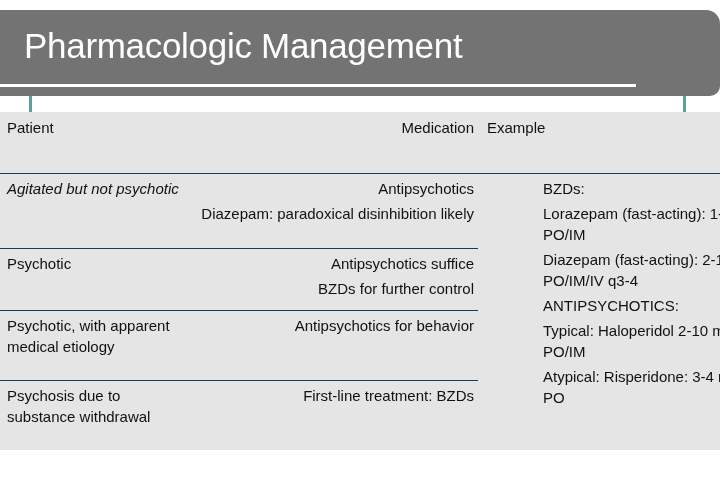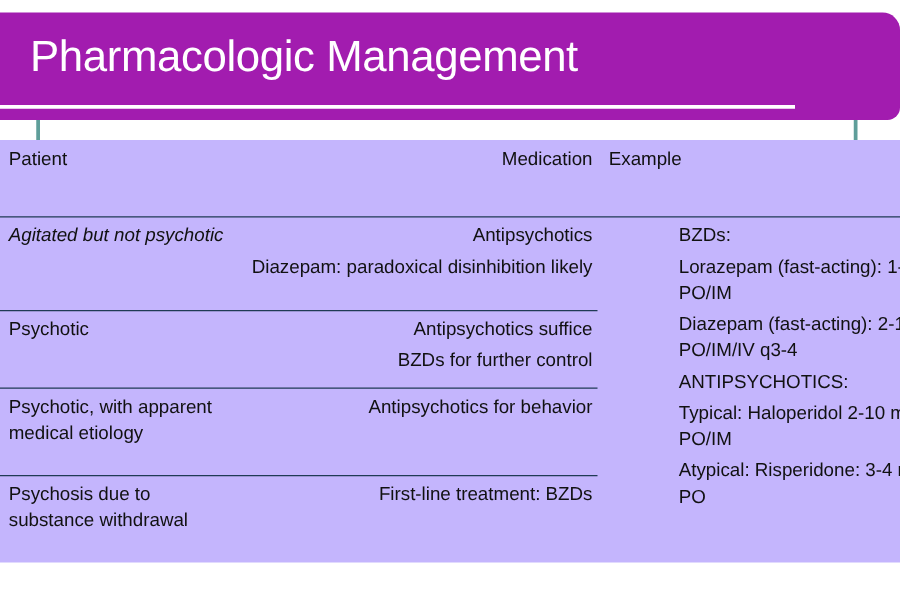--- a/index.html
+++ b/index.html
@@ -1,25 +1,25 @@
 <!DOCTYPE html>
 <html><head>
 <meta charset="utf-8">
 <style>
   html, body { margin:0; padding:0; }
   body { width:720px; height:480px; background:#ffffff; position:relative; overflow:hidden;
          font-family:"Liberation Sans", sans-serif; color:#111; }
-  .title-bar { position:absolute; left:0; top:10px; width:720px; height:86px; background:#a21caf;
+  .title-bar { position:absolute; left:0; top:10px; width:720px; height:86px; background:#737373;
                border-top-right-radius:14px; border-bottom-right-radius:10px; }
   .title-text { position:absolute; left:24px; top:16px; font-size:35px; color:#ffffff; letter-spacing:-0.3px; }
   .title-underline { position:absolute; left:0; top:74px; width:636px; height:3px; background:#ffffff; }
   .tick { position:absolute; top:96px; width:3px; height:17px; background:#5f9e9a; }
   .tick.left { left:29px; }
   .tick.right { left:683px; }
-  .table { position:absolute; left:0; top:112px; width:720px; height:338px; background:#c4b5fd; }
+  .table { position:absolute; left:0; top:112px; width:720px; height:338px; background:#e5e5e5; }
   .hdr { position:absolute; top:7px; font-size:15px; }
   .hline { position:absolute; height:1px; background:#1f3a55; }
   .cell { position:absolute; font-size:15px; line-height:21px; }
   .cell p { margin:0 0 4px 0; }
   .col1 { left:7px; width:176px; }
   .col2 { left:194px; width:280px;text-align:right; }
   .col3 { left:495px; width:220px;margin-left:48px; }
 </style>
 </head>
 <body>

